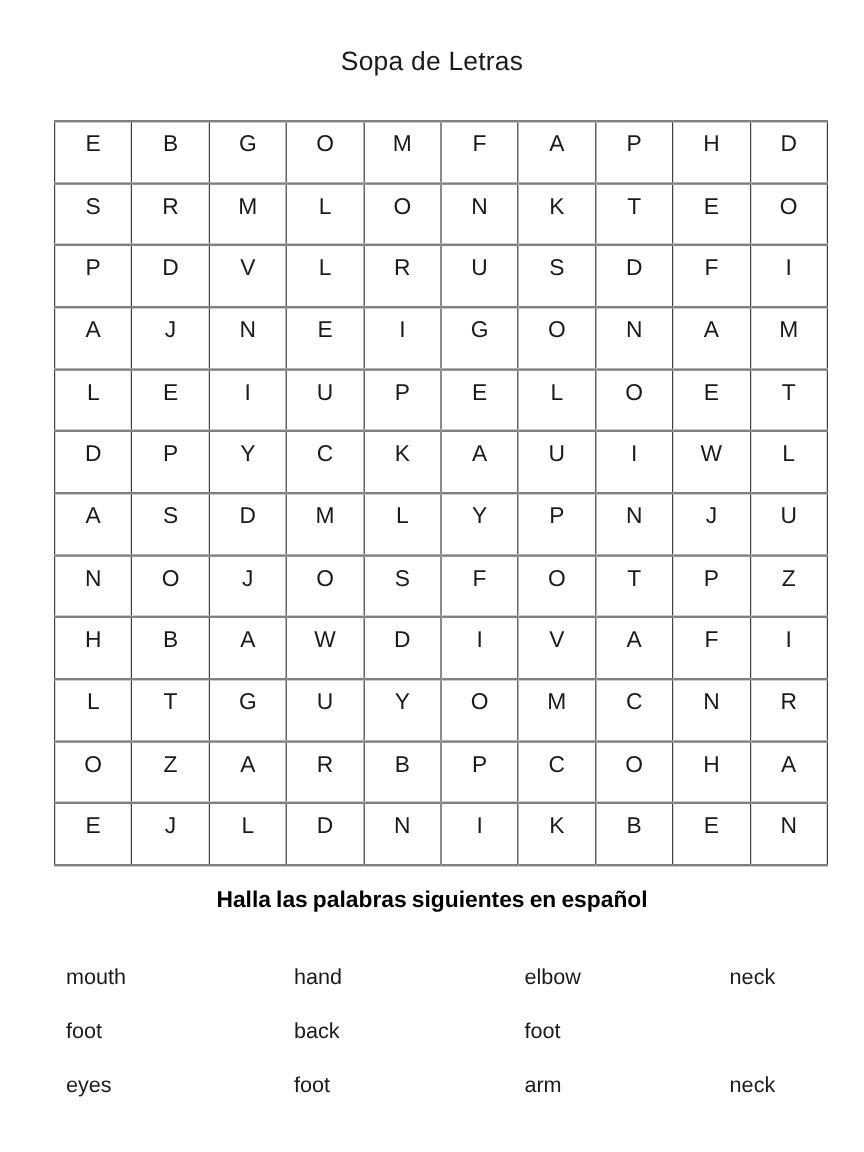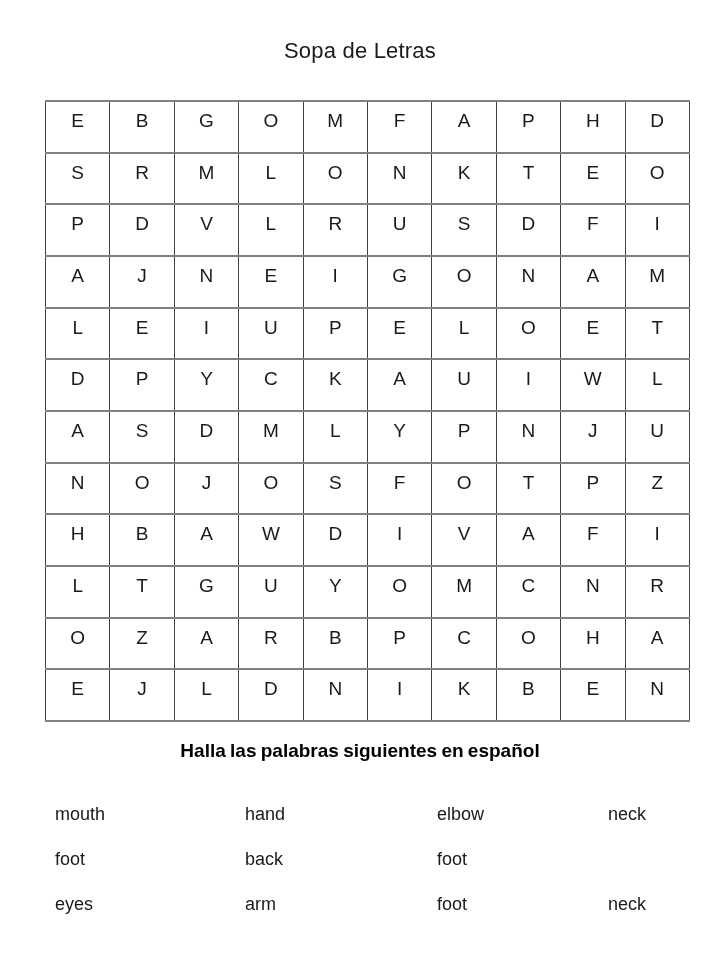--- a/index.html
+++ b/index.html
@@ -237,19 +237,19 @@
         <div class="word">elbow</div>
         <div class="word">neck</div>
       </div>
       <div class="word-row">
         <div class="word">foot</div>
         <div class="word">back</div>
         <div class="word">foot</div>
       </div>
       <div class="word-row">
         <div class="word">eyes</div>
+        <div class="word">foot</div>
         <div class="word">arm</div>
-        <div class="word">foot</div>
         <div class="word">neck</div>
       </div>
     </div>
 
 </div>
 
 </body></html>

